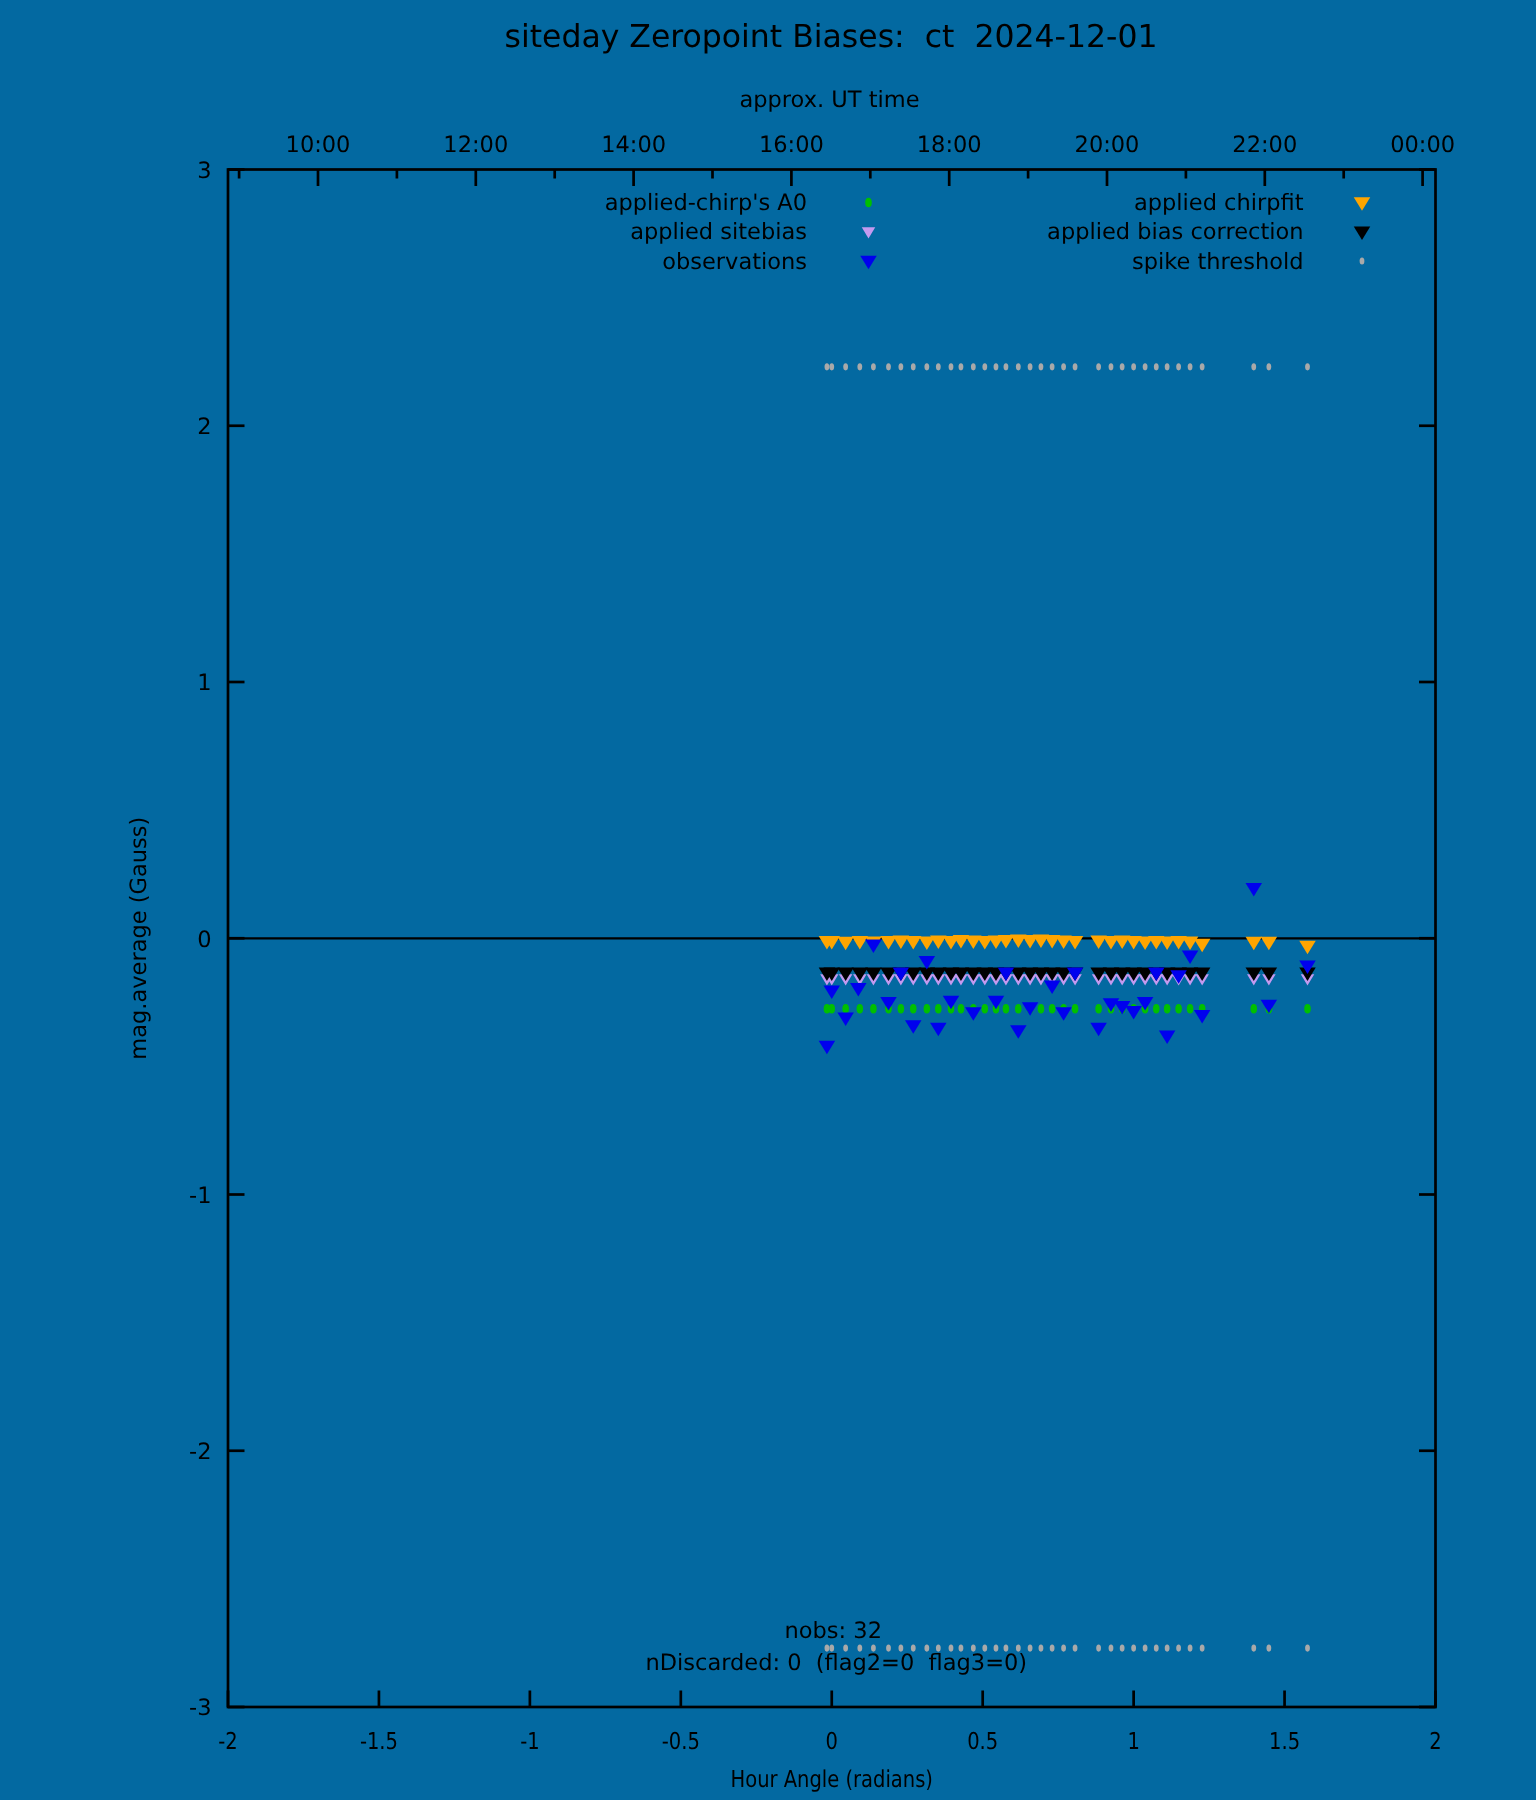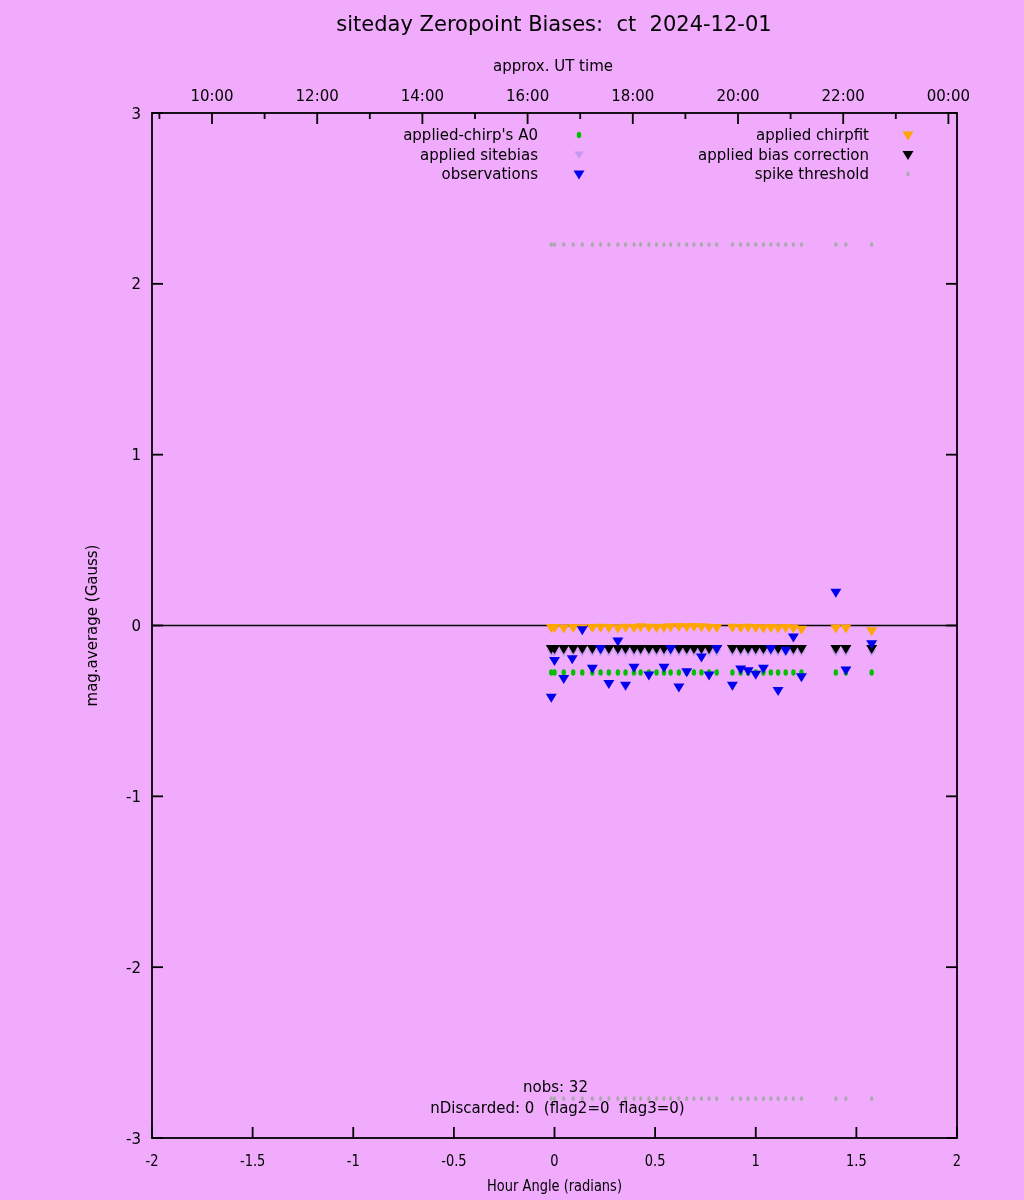--- a/index.html
+++ b/index.html
@@ -1,19 +1,19 @@
 <!DOCTYPE html>
 <html><head>
 <meta charset="utf-8">
 <style>
   html,body{margin:0;padding:0;background:#fff;}
   .fig{
     position:relative;
     width:1024px;height:1200px;
-    background:#f0abfc;
+    background:#0369a1;
     font-family:"DejaVu Sans","Liberation Sans",sans-serif;
   }
   svg text{fill:#000;}
   .title{font-size:21px;}
   .axlabel{font-size:15px;}
   .ticklabel{font-size:15px;}
   .cond{font-size:15.5px;}
   .legend{font-size:15px;}
   .ann{font-size:15px;}
 </style>

